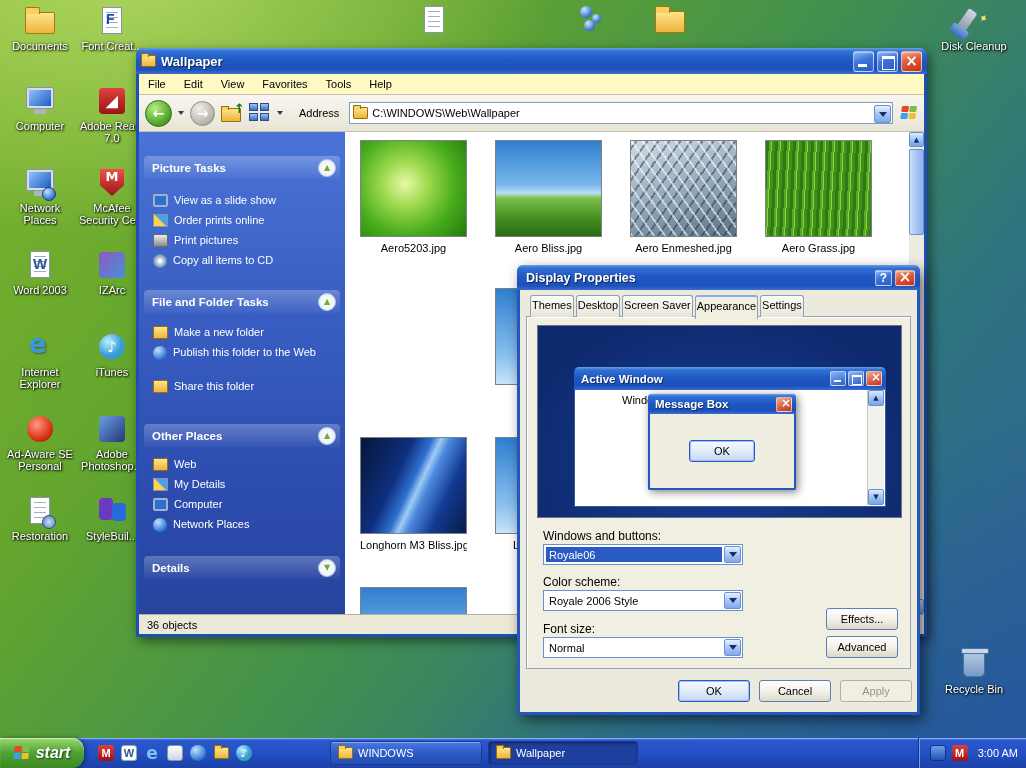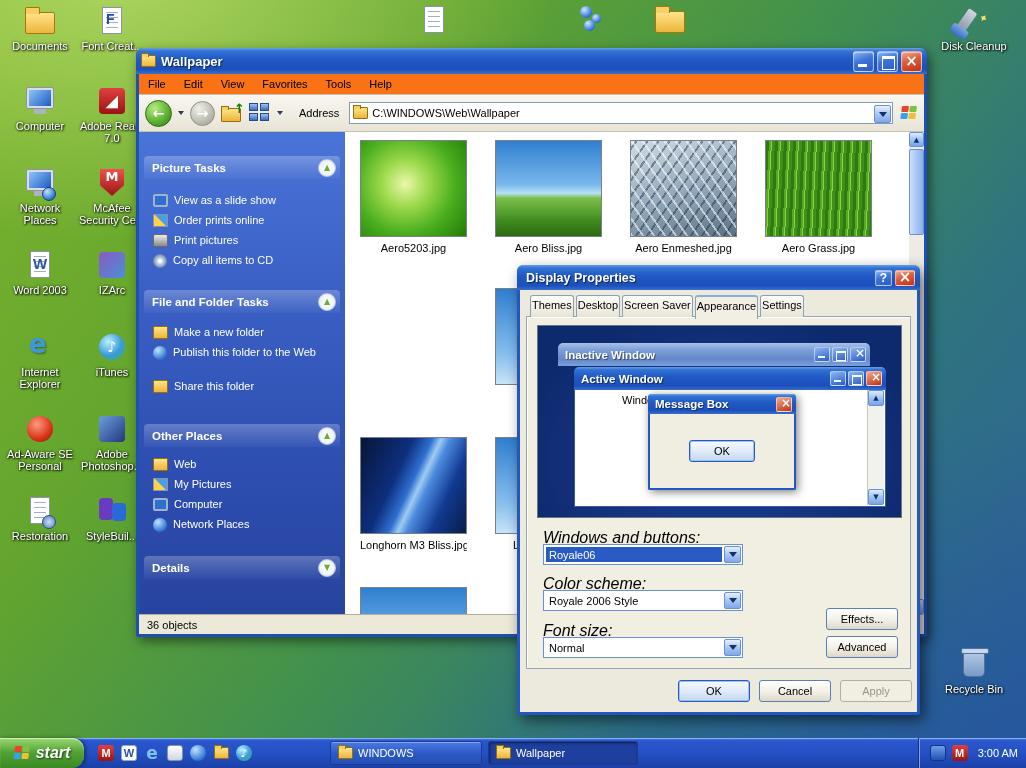--- a/index.html
+++ b/index.html
@@ -51,21 +51,21 @@
 .cbo .val.sel{background:#2a5ac4;color:#fff;}
 .cbo-btn{position:absolute;right:1px;top:1px;bottom:1px;width:17px;background:linear-gradient(#e8f1fe,#a8c6f4 50%,#82a8ea);border:1px solid #6a90d4;border-radius:2px;display:flex;align-items:center;justify-content:center;cursor:pointer;}
 .tri-d{width:0;height:0;border-left:4px solid transparent;border-right:4px solid transparent;border-top:5px solid #14306c;}
 .mfold{display:inline-block;width:15px;height:12px;background:linear-gradient(#ffe48a,#edb53c);border:1px solid #9a6e08;border-radius:1px;position:relative;flex:none;}
 .mfold::before{content:"";position:absolute;left:-1px;top:-3px;width:6px;height:3px;background:#f7cf63;border:1px solid #9a6e08;border-bottom:none;}
 
 
 #xwin{position:absolute;left:136px;top:48px;width:791px;height:589px;background:#1e50b4;border-radius:8px 8px 2px 2px;box-shadow:3px 4px 12px rgba(0,0,0,.5);z-index:10;}
 #xtitle{position:absolute;left:0;top:0;right:0;height:26px;border-radius:7px 7px 0 0;display:flex;align-items:center;padding:0 5px;}
 #xtitle .t{color:#fff;font-weight:bold;font-size:13px;text-shadow:1px 1px 1px rgba(0,0,0,.6);margin-left:5px;flex:1;}
-#xmenu{position:absolute;left:3px;right:3px;top:26px;height:21px;background:#f97316;border-bottom:1px solid #c6c2b2;display:flex;align-items:center;}
+#xmenu{position:absolute;left:3px;right:3px;top:26px;height:21px;background:#fef9c3;border-bottom:1px solid #c6c2b2;display:flex;align-items:center;}
 #xmenu span{padding:3px 9px;color:#000;cursor:pointer;}
 #xtool{position:absolute;left:3px;right:3px;top:47px;height:37px;background:linear-gradient(#f8f6f0,#e8e4d6);border-bottom:1px solid #c6c2b2;display:flex;align-items:center;padding:0 6px;gap:4px;}
 .tb-circle{width:27px;height:27px;border-radius:50%;display:flex;align-items:center;justify-content:center;color:#fff;font-weight:bold;font-size:14px;cursor:pointer;flex:none;}
 .tb-back{background:radial-gradient(circle at 35% 30%,#b8ec84,#57ac2e 60%,#2e7a12);border:1px solid #2e6a10;}
 .tb-fwd{width:25px;height:25px;background:radial-gradient(circle at 35% 30%,#f0f0ea,#b8b8ac 65%,#98988c);border:1px solid #909084;}
 .caret{width:0;height:0;border-left:3px solid transparent;border-right:3px solid transparent;border-top:4px solid #2a3a5c;margin:0 2px;cursor:pointer;}
 .tb-up{position:relative;width:26px;height:24px;cursor:pointer;flex:none;}
 .tb-up .mfold{position:absolute;left:2px;top:7px;width:20px;height:14px;}
 .tb-up .ar{position:absolute;right:0;top:0;color:#1e7a10;font-weight:bold;font-size:13px;}
 .tb-views{width:22px;height:20px;display:grid;grid-template-columns:9px 9px;grid-template-rows:8px 8px;gap:2px;cursor:pointer;flex:none;}
@@ -115,21 +115,21 @@
 .pvbtn{width:16px;height:15px;border-radius:2px;border:1px solid rgba(255,255,255,.6);background:linear-gradient(160deg,#8cb6f4,#2a5cc8);margin-left:2px;position:relative;}
 .pvbtn.red{background:linear-gradient(160deg,#f4a88e,#bc3418);}
 .pvbtn.g-x::before{content:"×";position:absolute;left:4px;top:-1px;color:#fff;font-size:12px;font-weight:bold;font-family:"DejaVu Sans",sans-serif;}
 .pvbtn.g-min2::before{content:"";position:absolute;left:3px;bottom:3px;width:7px;height:2px;background:#fff;}
 .pvbtn.g-max2::before{content:"";position:absolute;left:3px;top:3px;width:8px;height:7px;border:1px solid #fff;border-top:2px solid #fff;}
 #pv-active-body{position:absolute;left:0;right:0;top:23px;bottom:0;background:#fff;border:1px solid #3a5a9c;border-top:none;}
 #pv-sb{position:absolute;right:1px;top:0;bottom:1px;width:17px;background:#f2f2ec;border-left:1px solid #c8c8bc;}
 .pv-sb-btn{position:absolute;left:0;width:16px;height:16px;background:linear-gradient(#dcebfc,#9cc0f0 55%,#78a4e8);border:1px solid #6a90d4;border-radius:2px;display:flex;align-items:center;justify-content:center;color:#14306c;font-size:7px;font-family:"DejaVu Sans",sans-serif;}
 #msgbox{position:absolute;left:110px;top:68px;width:148px;height:96px;background:#f0ede1;border:2px solid #2456c0;border-top:none;border-radius:4px 4px 2px 2px;box-shadow:2px 2px 8px rgba(0,0,0,.5);}
 #msgbox .pv-title{margin:0 -2px;height:20px;border-radius:4px 4px 0 0;}
-.dlabel{position:absolute;font-size:16px;color:#000;font-style:italic;}
+.dlabel{position:absolute;font-size:12px;color:#000;}
 #eff-btn,#adv-btn{position:absolute;left:299px;width:72px;height:22px;}
 #ok-btn,#cancel-btn,#apply-btn{position:absolute;top:415px;width:72px;height:22px;}
 
 
 #taskbar{position:absolute;left:0;bottom:0;width:1026px;height:30px;background:linear-gradient(180deg,#5a88ec 0%,#2a57cc 9%,#2350c4 50%,#1c41a8 100%);z-index:30;box-shadow:inset 0 1px 0 #86aef4;}
 #startbtn{position:absolute;left:0;top:0;width:84px;height:30px;border-radius:0 12px 12px 0;background:linear-gradient(180deg,#9ada70 0%,#51a335 48%,#3c8a22 100%);box-shadow:inset 0 1px 1px rgba(255,255,255,.6),2px 0 4px rgba(0,0,0,.4);display:flex;align-items:center;justify-content:center;gap:5px;cursor:pointer;}
 #startbtn .t{color:#fff;font-weight:bold;font-style:italic;font-size:16px;text-shadow:1px 1px 2px rgba(0,0,0,.6);}
 .flag{width:17px;height:15px;transform:skewX(-8deg);display:grid;grid-template-columns:7px 7px;grid-template-rows:6px 6px;gap:1px;}
 .flag i{border-radius:1px;}
 .ql{position:absolute;top:5px;width:20px;height:20px;display:flex;align-items:center;justify-content:center;cursor:pointer;}
@@ -362,21 +362,21 @@
           <span>Other Places</span>
             <span class="sp"></span>
             <span class="chev">▲</span>
         </div>
         <div class="tp-item" style="top:326px">
             <span class="ti ti-fold"></span>
             <span>Web</span>
           </div>
         <div class="tp-item" style="top:346px">
             <span class="ti ti-photo"></span>
-            <span>My Pictures</span>
+            <span>My Details</span>
           </div>
         <div class="tp-item" style="top:366px">
             <span class="ti ti-mon"></span>
             <span>Computer</span>
           </div>
         <div class="tp-item" style="top:386px">
             <span class="ti ti-globe"></span>
             <span>Network Places</span>
           </div>
 
@@ -437,28 +437,20 @@
     </div>
     <div id="dlg-tabs">
       <span class="tab">Themes</span>
       <span class="tab">Desktop</span>
       <span class="tab">Screen Saver</span>
       <span class="tab on">Appearance</span>
       <span class="tab">Settings</span>
     </div>
     <div id="dlg-panel">
       <div id="preview">
-        <div style="position:absolute;left:20px;top:17px;width:312px;">
-          <div class="pv-title tgrad-inactive">
-            <span class="t">Inactive Window</span>
-            <span class="pvbtn g-min2"></span>
-            <span class="pvbtn g-max2"></span>
-            <span class="pvbtn g-x"></span>
-          </div>
-        </div>
         <div style="position:absolute;left:36px;top:41px;width:312px;height:140px;">
           <div class="pv-title tgrad">
             <span class="t">Active Window</span>
             <span class="pvbtn g-min2"></span>
             <span class="pvbtn g-max2"></span>
             <span class="pvbtn red g-x"></span>
           </div>
           <div id="pv-active-body">
             <span style="position:absolute;left:5px;top:4px;color:#000;margin-left:42px;">Window Text</span>
             <div id="pv-sb">

